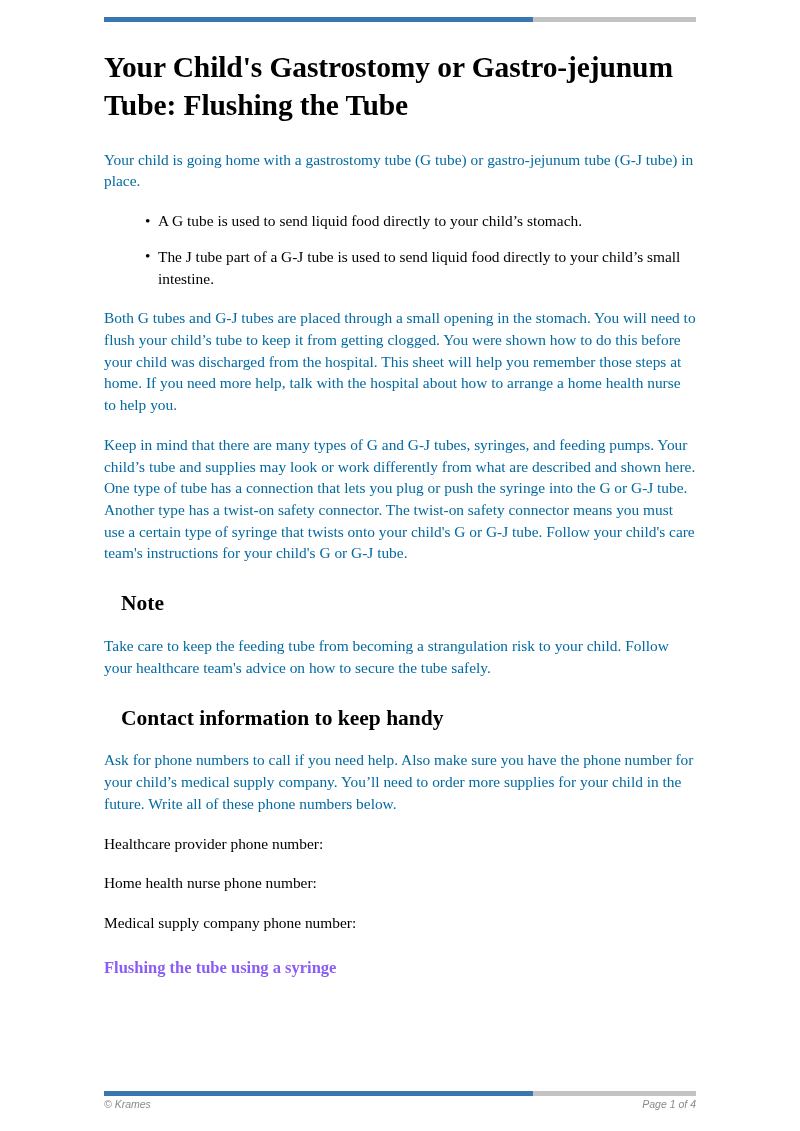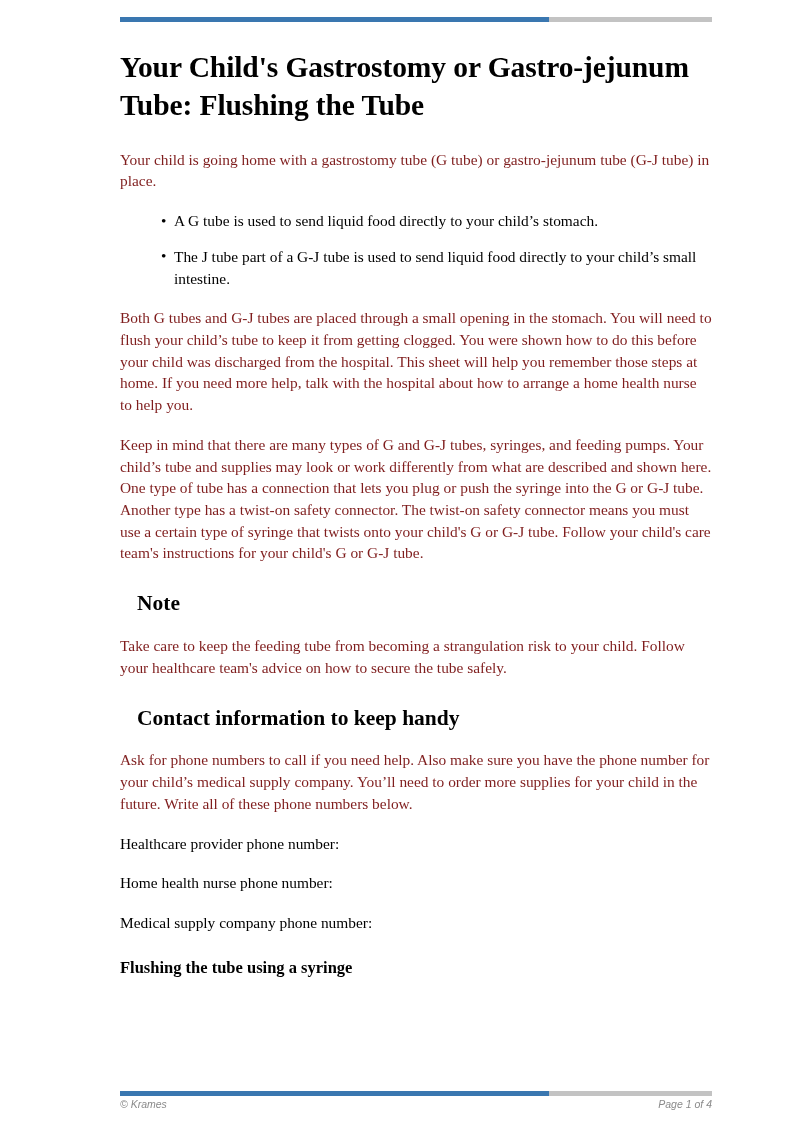--- a/index.html
+++ b/index.html
@@ -12,21 +12,21 @@
     width: 800px;
     height: 1131px;
     position: relative;
     font-family: "Liberation Serif", "DejaVu Serif", serif;
     color: #000000;
     -webkit-font-smoothing: antialiased;
   }
 
   .page {
     position: absolute;
-    left: 16px; top: 0;
+    left: 0; top: 0;
     width: 700px;
     height: 1131px;
     box-sizing: border-box;
   }
 
   
   .rule {
     position: absolute;
     left: 104px;
     width: 592px;
@@ -73,28 +73,28 @@
     margin: 26px 0 18px 17px;
     color: #000;
   }
 
   h3.sub-title {
     font-family: "Liberation Serif", "DejaVu Serif", serif;
     font-weight: bold;
     font-size: 16.5px;
     line-height: 1.25;
     margin: 24px 0 16px 0;
-    color: #000000;
+    color: #8b5cf6;
   }
 
   p.body-text {
     font-size: 15.4px;
     line-height: 1.41;
     margin: 0 0 18px 0;
-    color: #7f1d1d;
+    color: #0369a1;
     text-align: left;
   }
 
   p.field-line {
     font-size: 15.4px;
     line-height: 1.41;
     margin: 0 0 18px 0;
     color: #000;
   }
 

